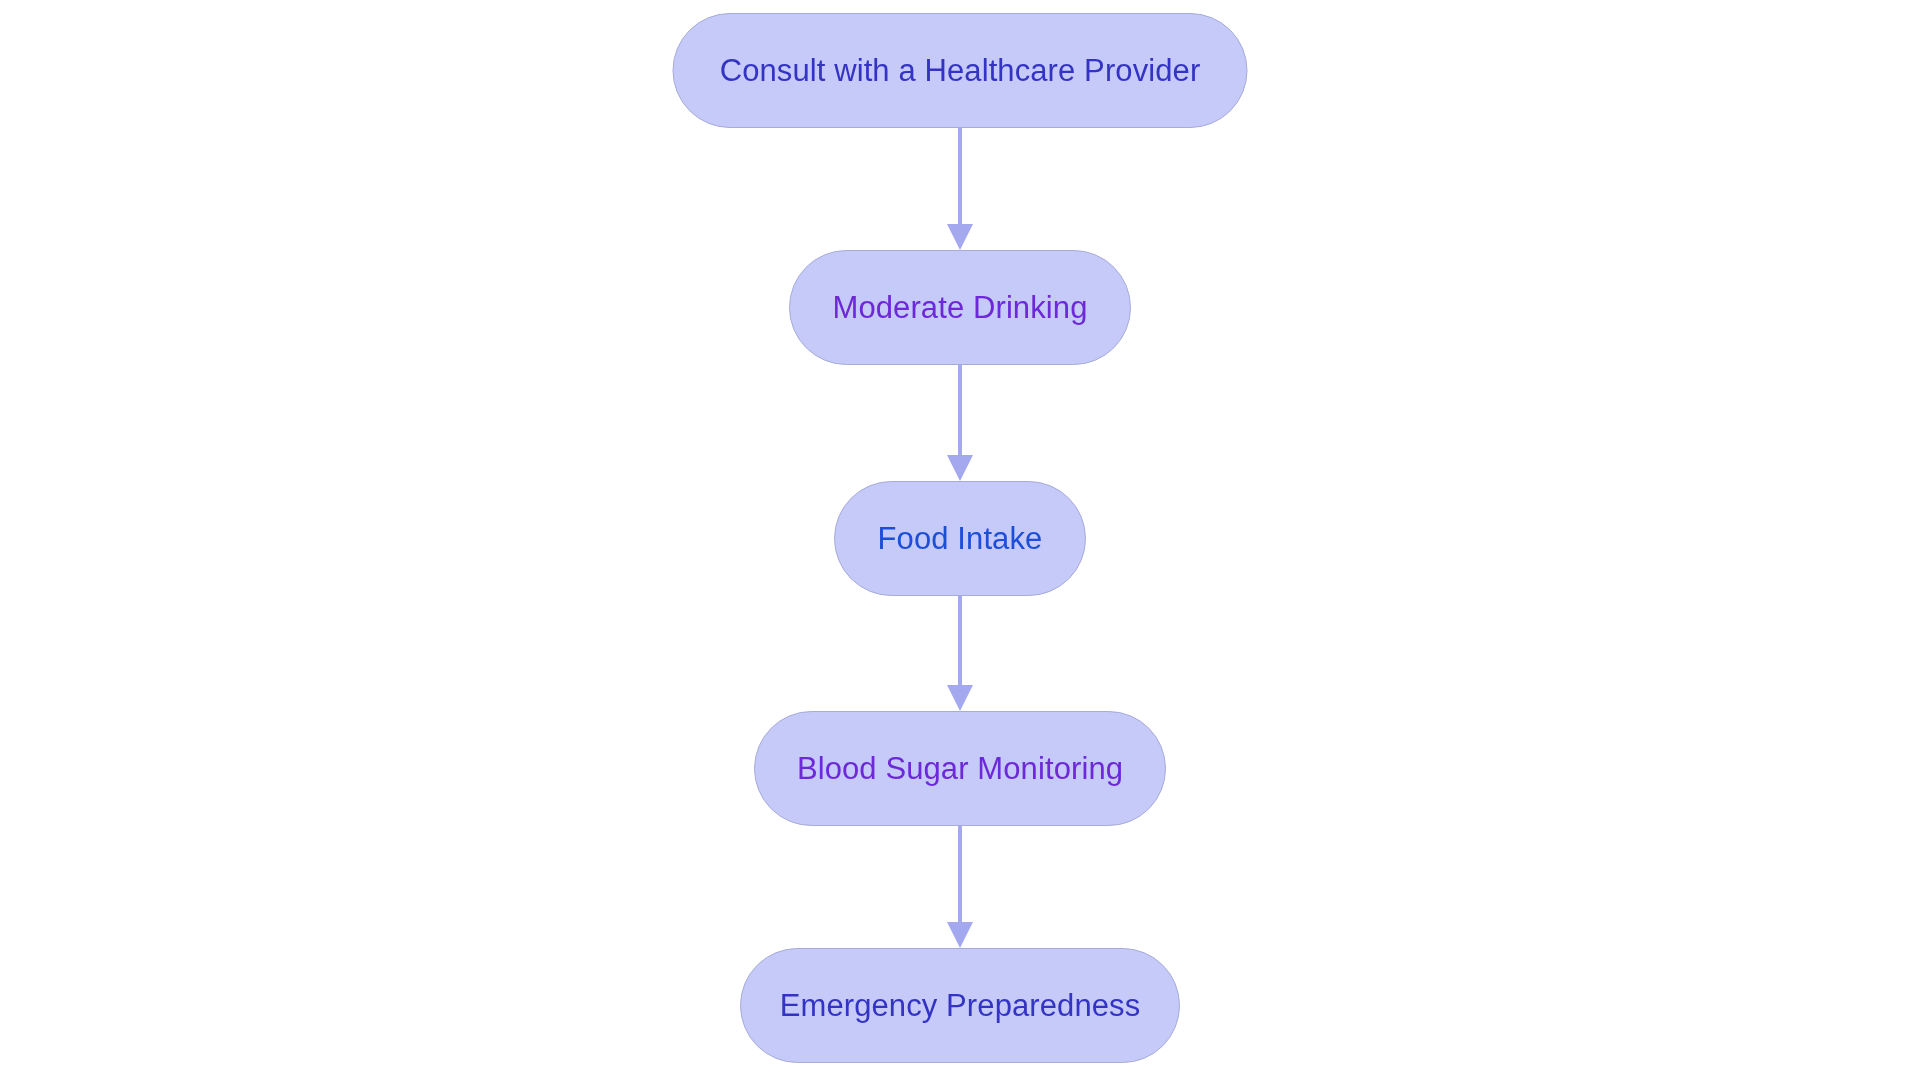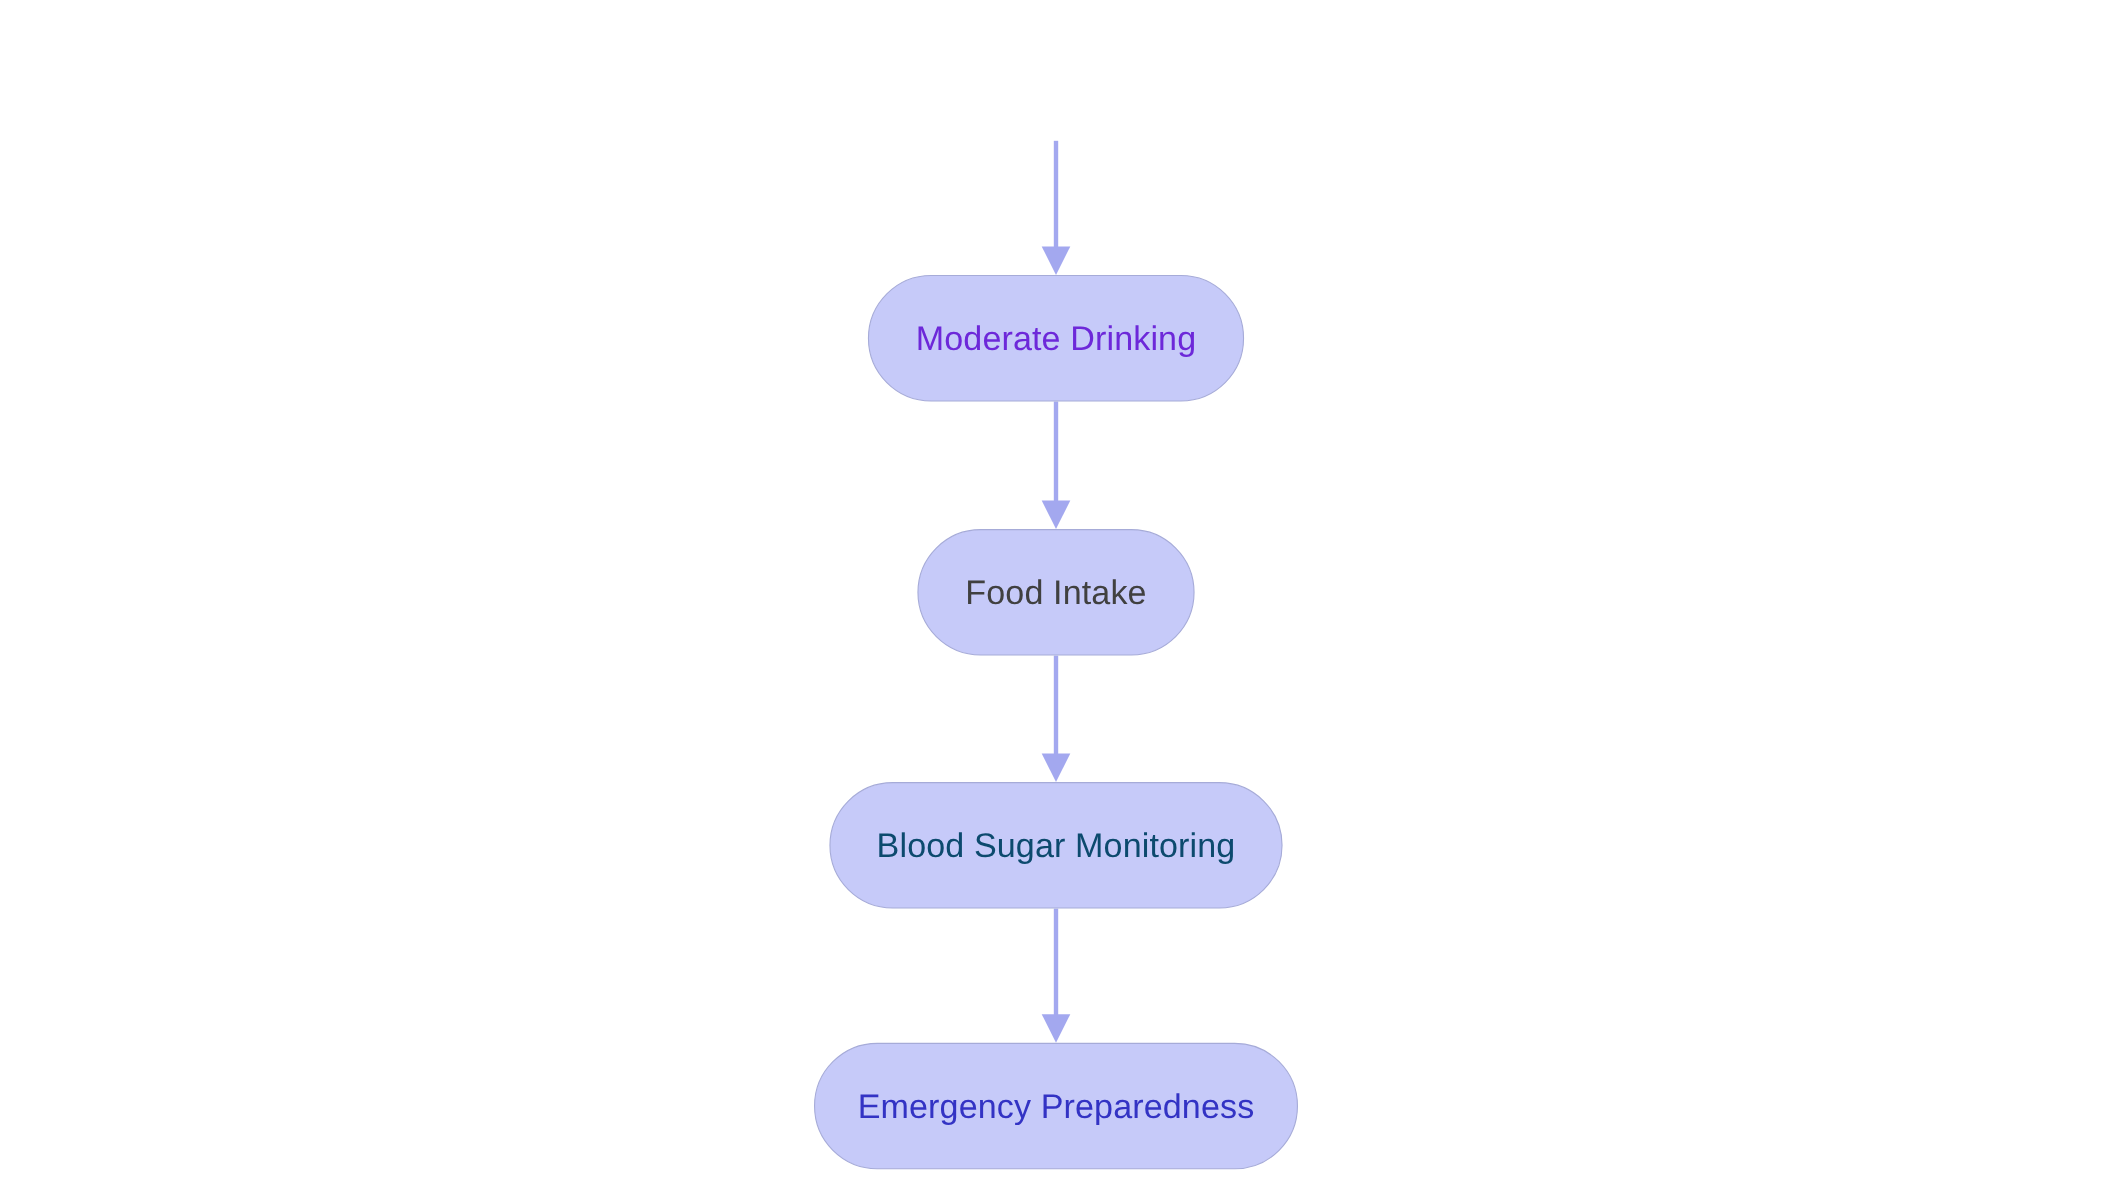--- a/index.html
+++ b/index.html
@@ -76,25 +76,28 @@
         <rect x="13" y="0" width="4" height="91" fill="#a3a8ef"></rect>
         <polygon points="2,89 28,89 15,115" fill="#a3a8ef"></polygon>
       </svg>
     </div>
     <div class="connector" style="left: 960px; top: 826px; height: 122px;">
       <svg width="30" height="122" viewBox="0 0 30 122">
         <rect x="13" y="0" width="4" height="98" fill="#a3a8ef"></rect>
         <polygon points="2,96 28,96 15,122" fill="#a3a8ef"></polygon>
       </svg>
     </div>
+    <div class="node" style="left: 960px; top: 13px; width: 575px; height: 115px; background: rgb(198, 202, 249); border-color: rgb(166, 171, 216);">
+      <span class="node-label" style="color: rgb(51, 51, 196);">Consult with a Healthcare Provider</span>
+    </div>
     <div class="node" style="left: 960px; top: 250px; width: 342px; height: 115px; background: rgb(198, 202, 249); border-color: rgb(166, 171, 216);">
       <span class="node-label" style="color: #6d28d9;">Moderate Drinking</span>
     </div>
     <div class="node" style="left: 960px; top: 481px; width: 252px; height: 115px; background: rgb(198, 202, 249); border-color: rgb(166, 171, 216);">
-      <span class="node-label" style="color: #404040; text-align: center;">Food Intake</span>
+      <span class="node-label" style="color: #1d4ed8; text-align: center;">Food Intake</span>
     </div>
     <div class="node" style="left: 960px; top: 711px; width: 412px; height: 115px; background: rgb(198, 202, 249); border-color: rgb(166, 171, 216);">
-      <span class="node-label" style="color: #0c4a6e;">Blood Sugar Monitoring</span>
+      <span class="node-label" style="color: #6d28d9;">Blood Sugar Monitoring</span>
     </div>
     <div class="node" style="left: 960px; top: 948px; width: 440px; height: 115px; background: rgb(198, 202, 249); border-color: rgb(166, 171, 216);">
       <span class="node-label" style="color: rgb(51, 51, 196);">Emergency Preparedness</span>
     </div>
   </div>
 
 </body></html>

